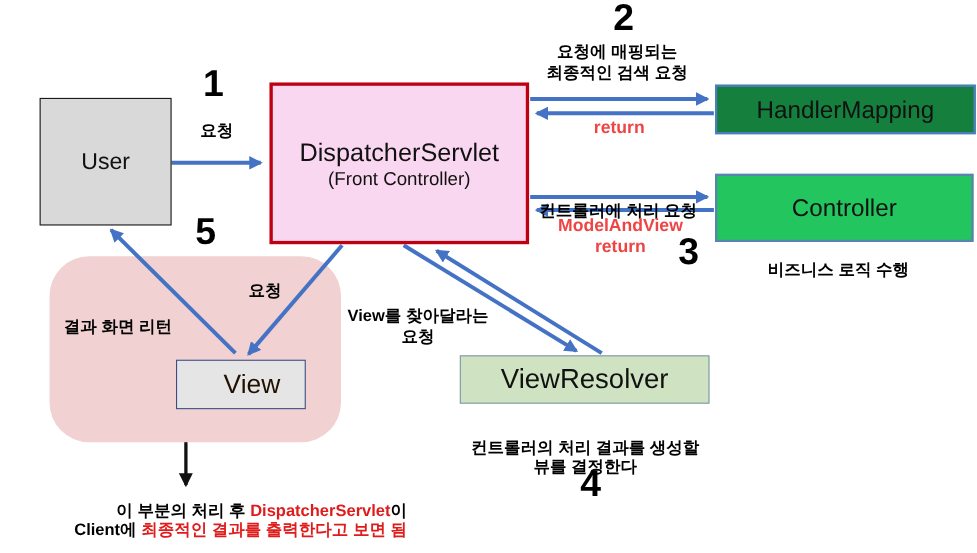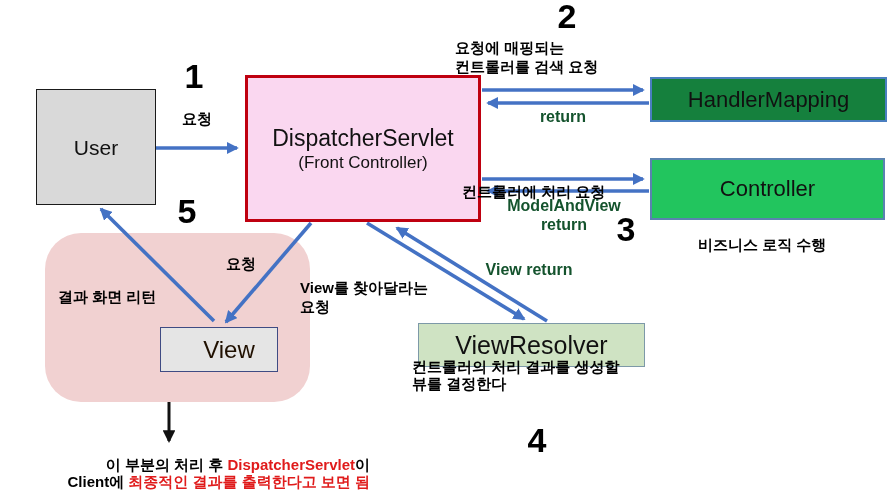--- a/index.html
+++ b/index.html
@@ -18,22 +18,22 @@
   .dispatcher-title{font-size:23px;line-height:27px;}
   .dispatcher-sub{font-size:17px;line-height:21px;}
   .hm-box{left:650px;top:77px;width:237px;height:45px;background:#15803d;border:2px solid #4a7ec0;font-size:22px;}
   .ctrl-box{left:650px;top:158px;width:235px;height:62px;background:#22c55e;border:2px solid #5a83b0;font-size:22px;}
   .vr-box{left:418px;top:323px;width:227px;height:44px;background:#cfe3c3;border:1.5px solid #7d99a8;font-size:25px;}
   .pink-panel{left:45px;top:233px;width:265px;height:169px;background:#f1d1d1;border-radius:36px;}
   .view-box{left:160px;top:327px;width:118px;height:45px;background:#e5e5e5;border:1.5px solid #3f4b83;
     font-size:24px;color:#201000;padding-left:20px;}
   .stepnum{position:absolute;width:34px;text-align:center;font-size:34px;font-weight:600;color:#000;line-height:36px;}
   .klabel{position:absolute;font-size:15px;font-weight:bold;color:#000;white-space:nowrap;}
-  .klabel.center{white-space:normal;line-height:19px;}
-  .bluelabel{position:absolute;font-size:16px;font-weight:bold;color:#14532d;text-align:center;line-height:19px;white-space:nowrap;}
+  .klabel.center{text-align:center;white-space:normal;line-height:19px;}
+  .bluelabel{position:absolute;font-size:16px;font-weight:bold;color:#ef4444;text-align:center;line-height:19px;white-space:nowrap;}
   .footer{position:absolute;left:20px;top:457px;width:350px;text-align:right;
     font-size:15px;font-weight:bold;line-height:16.5px;color:#000;}
   .red{color:#e01b1b;}
   svg.arrows{position:absolute;left:0;top:0;pointer-events:none;}
   svg.arrows line.blue{stroke:#4472c4;stroke-width:3.6;}
   svg.arrows line.black{stroke:#111;stroke-width:3;}
 </style>
 </head>
 <body>
 
@@ -90,48 +90,47 @@
   <div class="stepnum" style="left:177px;top:58px;">1</div>
   <div class="stepnum" style="left:550px;top:-2px;">2</div>
   <div class="stepnum" style="left:609px;top:211px;">3</div>
   <div class="stepnum" style="left:520px;top:422px;">4</div>
   <div class="stepnum" style="left:170px;top:193px;">5</div>
 
   <div class="klabel" style="left:182px;top:110px;">요청</div>
 
   <div class="klabel center" style="left:455px;top:38px;width:212px;">
     <span>요청에 매핑되는</span><br>
-    <span>컨트롤러를 검색 요청</span>
+    <span>최종적인 검색 요청</span>
   </div>
 
   <div class="klabel center" style="left:462px;top:154px;width:200px;margin-top:28px;">컨트롤러에 처리 요청</div>
 
   <div class="klabel" style="left:698px;top:236px;">비즈니스 로직 수행</div>
 
   <div class="klabel" style="left:58px;top:288px;">결과 화면 리턴</div>
 
   <div class="klabel" style="left:226px;top:255px;">요청</div>
 
   <div class="klabel center" style="left:300px;top:278px;width:160px;">
     <span>View를 찾아달라는</span><br>
     <span>요청</span>
   </div>
 
-  <div class="klabel center" style="left:412px;top:358px;width:240px;line-height:17px;">
+  <div class="klabel center" style="left:412px;top:399px;width:240px;line-height:17px;">
     <span>컨트롤러의 처리 결과를 생성할</span><br>
     <span>뷰를 결정한다</span>
   </div>
 
   <div class="bluelabel" style="left:513px;top:107px;width:100px;">return</div>
 
   <div class="bluelabel" style="left:494px;top:196px;width:140px;">
     <span>ModelAndView</span><br>
     <span>return</span>
   </div>
 
-  <div class="bluelabel" style="left:459px;top:260px;width:140px;">View return</div>
 
   <div class="footer">
     <span>이 부분의 처리 후 </span><span class="red">DispatcherServlet</span><span>이</span><br>
     <span>Client에 </span><span class="red">최종적인 결과를 출력한다고 보면 됨</span>
   </div>
 
 </div>
 
 </body></html>

